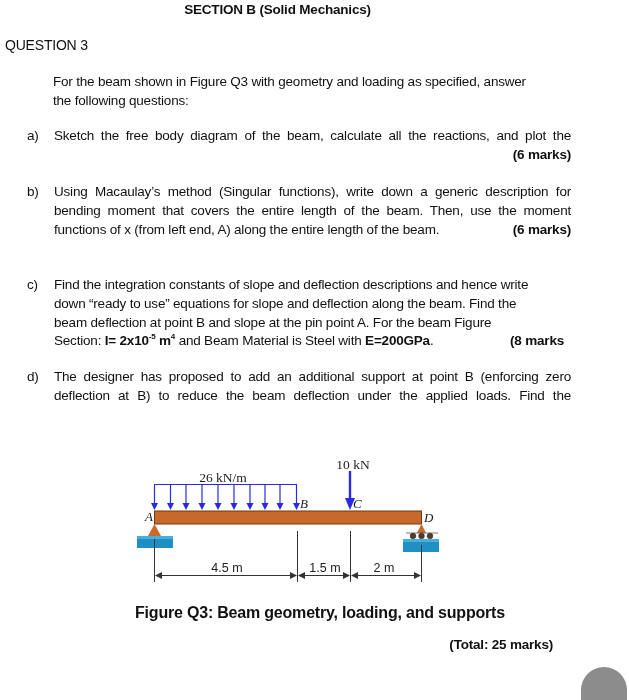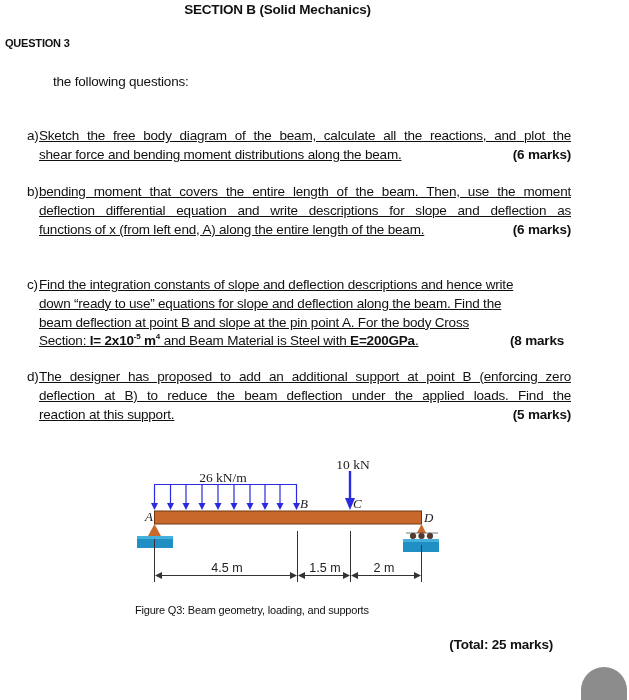--- a/index.html
+++ b/index.html
@@ -23,22 +23,22 @@
       text-align: center;
       font-weight: bold;
       font-size: 13.5px;
       letter-spacing: -0.2px;
     }
     .section-title span { margin-left: -46px; }
     .question-title {
       position: absolute;
       left: 5px;
       top: 37px;
-      font-weight: bold;
-      font-size: 11px;
+      font-weight: normal;
+      font-size: 14px;
       letter-spacing: -0.2px;
     }
     .intro {
       position: absolute;
       left: 53px;
       top: 72px;
       width: 520px;
       font-size: 13.5px;
       line-height: 19px;
       letter-spacing: -0.2px;
@@ -50,23 +50,22 @@
       font-size: 13.5px;
       line-height: 18.8px;
       letter-spacing: -0.2px;
     }
     .part .label {
       position: absolute;
       left: 0;
       top: 0;
     }
     .part .body {
-      margin-left: 12px;
+      margin-left: 27px;
       text-align: justify;
-      text-decoration: underline;
     }
     .part .line {
       display: block;
       text-align: justify;
       text-align-last: justify;
     }
     .part .line.last {
       text-align-last: left;
       position: relative;
     }
@@ -82,22 +81,23 @@
       position: absolute;
       left: 130px;
       top: 445px;
       width: 320px;
       height: 150px;
     }
     .caption {
       position: absolute;
       left: 135px;
       top: 604px;
-      font-size: 11px;
-      letter-spacing: -0.2px;
+      font-size: 16px;
+      letter-spacing: -0.2px;
+      font-weight: bold;
     }
     .total {
       position: absolute;
       right: 76px;
       top: 637px;
       font-weight: bold;
       font-size: 13.5px;
       letter-spacing: -0.2px;
     }
     .fab {
@@ -110,68 +110,64 @@
       background: #8c8c8c;
     }
   </style>
 </head>
 <body>
 
 <div class="section-title"><span>SECTION B (Solid Mechanics)</span></div>
 <div class="question-title">QUESTION 3</div>
 
 <div class="intro">
+  <div>For the beam shown in Figure Q3 with geometry and loading as specified, answer</div>
   <div>the following questions:</div>
 </div>
 
 <div class="part" style="top:127px;">
   <span class="label">a)</span>
   <div class="body">
     <span class="line">Sketch the free body diagram of the beam, calculate all the reactions, and plot the</span>
     <span class="line last">
-      <span>shear force and bending moment distributions along the beam.</span>
       <span class="marks">(6 marks)</span>
     </span>
   </div>
 </div>
 
 <div class="part" style="top:183px;">
   <span class="label">b)</span>
   <div class="body">
+    <span class="line">Using Macaulay’s method (Singular functions), write down a generic description for</span>
     <span class="line">bending moment that covers the entire length of the beam. Then, use the moment</span>
-    <span class="line">deflection differential equation and write descriptions for slope and deflection as</span>
     <span class="line last">
       <span>functions of x (from left end, A) along the entire length of the beam.</span>
       <span class="marks">(6 marks)</span>
     </span>
   </div>
 </div>
 
 <div class="part" style="top:276px; width:537px;">
   <span class="label">c)</span>
   <div class="body" style="text-align:left;">
     <span class="line" style="text-align:left;text-align-last:left;">Find the integration constants of slope and deflection descriptions and hence write</span>
     <span class="line" style="text-align:right;text-align-last:left;">down “ready to use” equations for slope and deflection along the beam. Find the</span>
-    <span class="line" style="text-align:left;text-align-last:left;">beam deflection at point B  and slope at the pin point A. For the body Cross</span>
+    <span class="line" style="text-align:left;text-align-last:left;">beam deflection at point B  and slope at the pin point A. For the beam Figure</span>
     <span class="line last">
       <span>Section: </span><b><span>I= 2x10</span><sup>-5</sup><span> m</span><sup>4</sup></b><span> and Beam Material is Steel with </span><b>E=200GPa</b><span>.</span>
       <span class="marks">(8 marks</span>
     </span>
   </div>
 </div>
 
 <div class="part" style="top:368px;">
   <span class="label">d)</span>
   <div class="body">
     <span class="line">The designer has proposed to add an additional support at point B (enforcing zero</span>
     <span class="line">deflection at B) to reduce the beam deflection under the applied loads. Find the</span>
-    <span class="line last">
-      <span>reaction at this support.</span>
-      <span class="marks">(5 marks)</span>
-    </span>
   </div>
 </div>
 
 <div class="figure">
   <svg width="320" height="150" viewBox="0 0 320 150" xmlns="http://www.w3.org/2000/svg">
     <defs>
       <marker id="arrB" markerWidth="8" markerHeight="8" refX="4" refY="7" orient="auto" markerUnits="userSpaceOnUse">
         <path d="M0,0 L8,0 L4,8 Z" fill="#2a2ae0"></path>
       </marker>
     </defs>

